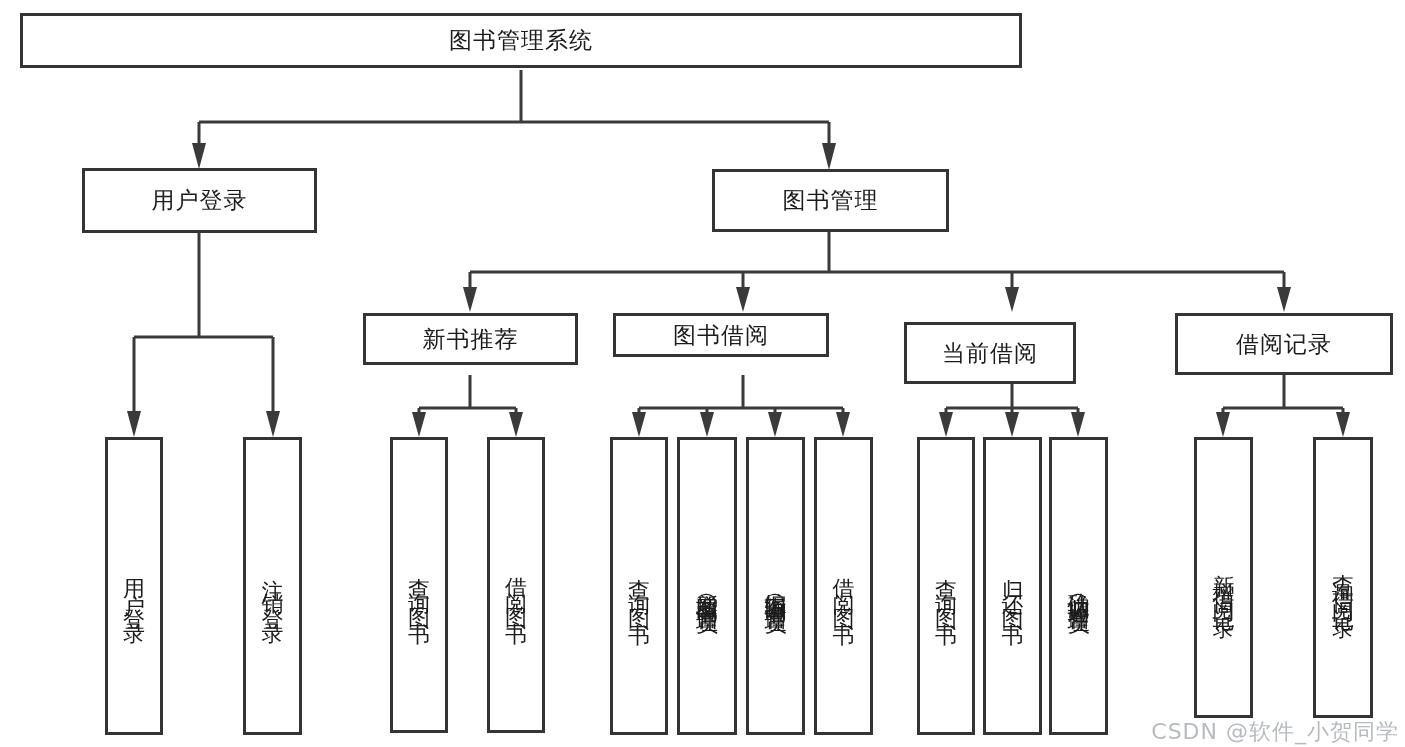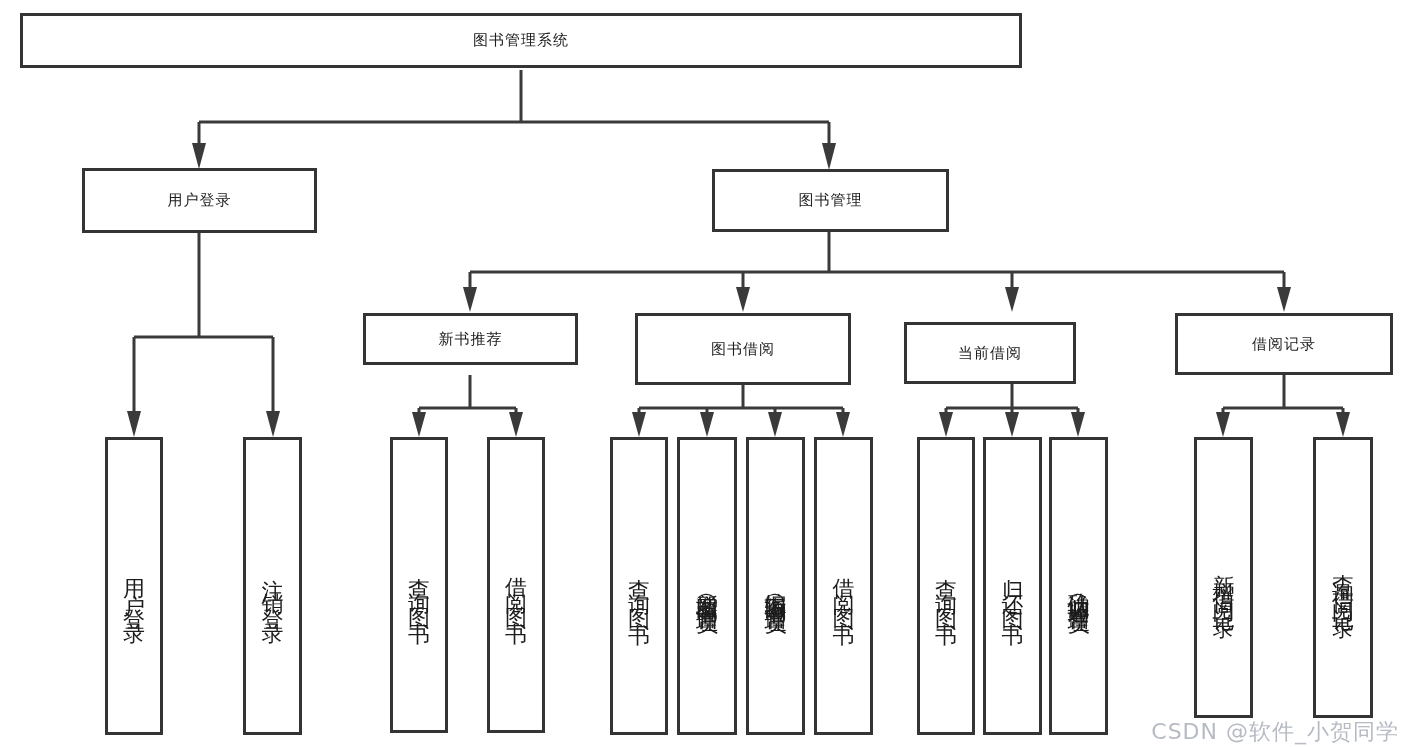--- a/index.html
+++ b/index.html
@@ -28,21 +28,21 @@
     box-sizing: border-box;
     background: #ffffff;
     border: 3px solid #343434;
     color: #1c1c1c;
     display: flex;
     align-items: center;
     justify-content: center;
     text-align: center;
   }
   .node.h {
-    font-size: 15px;
+    font-size: 23px;
     letter-spacing: 1px;
   }
   .node.v {
     font-size: 22px;
     writing-mode: vertical-rl;
     text-orientation: mixed;
     letter-spacing: 15px;
     padding-top: 10px;
   }
   .node.v.mid {
@@ -121,21 +121,21 @@
   <div class="node h" style="left:82px; top:168px; width:235px; height:65px">
     <span>用户登录</span>
   </div>
   <div class="node h" style="left:712px; top:169px; width:237px; height:63px">
     <span>图书管理</span>
   </div>
 
   <div class="node h" style="left:363px; top:313px; width:215px; height:52px">
     <span>新书推荐</span>
   </div>
-  <div class="node h" style="left:635px; top:313px; width:216px; height:72px">
+  <div class="node h" style="left:613px; top:313px; width:216px; height:44px">
     <span>图书借阅</span>
   </div>
   <div class="node h" style="left:904px; top:322px; width:172px; height:62px">
     <span>当前借阅</span>
   </div>
   <div class="node h" style="left:1175px; top:313px; width:218px; height:62px">
     <span>借阅记录</span>
   </div>
 
   <div class="node v" style="left:105px; top:437px; width:58px; height:298px">

